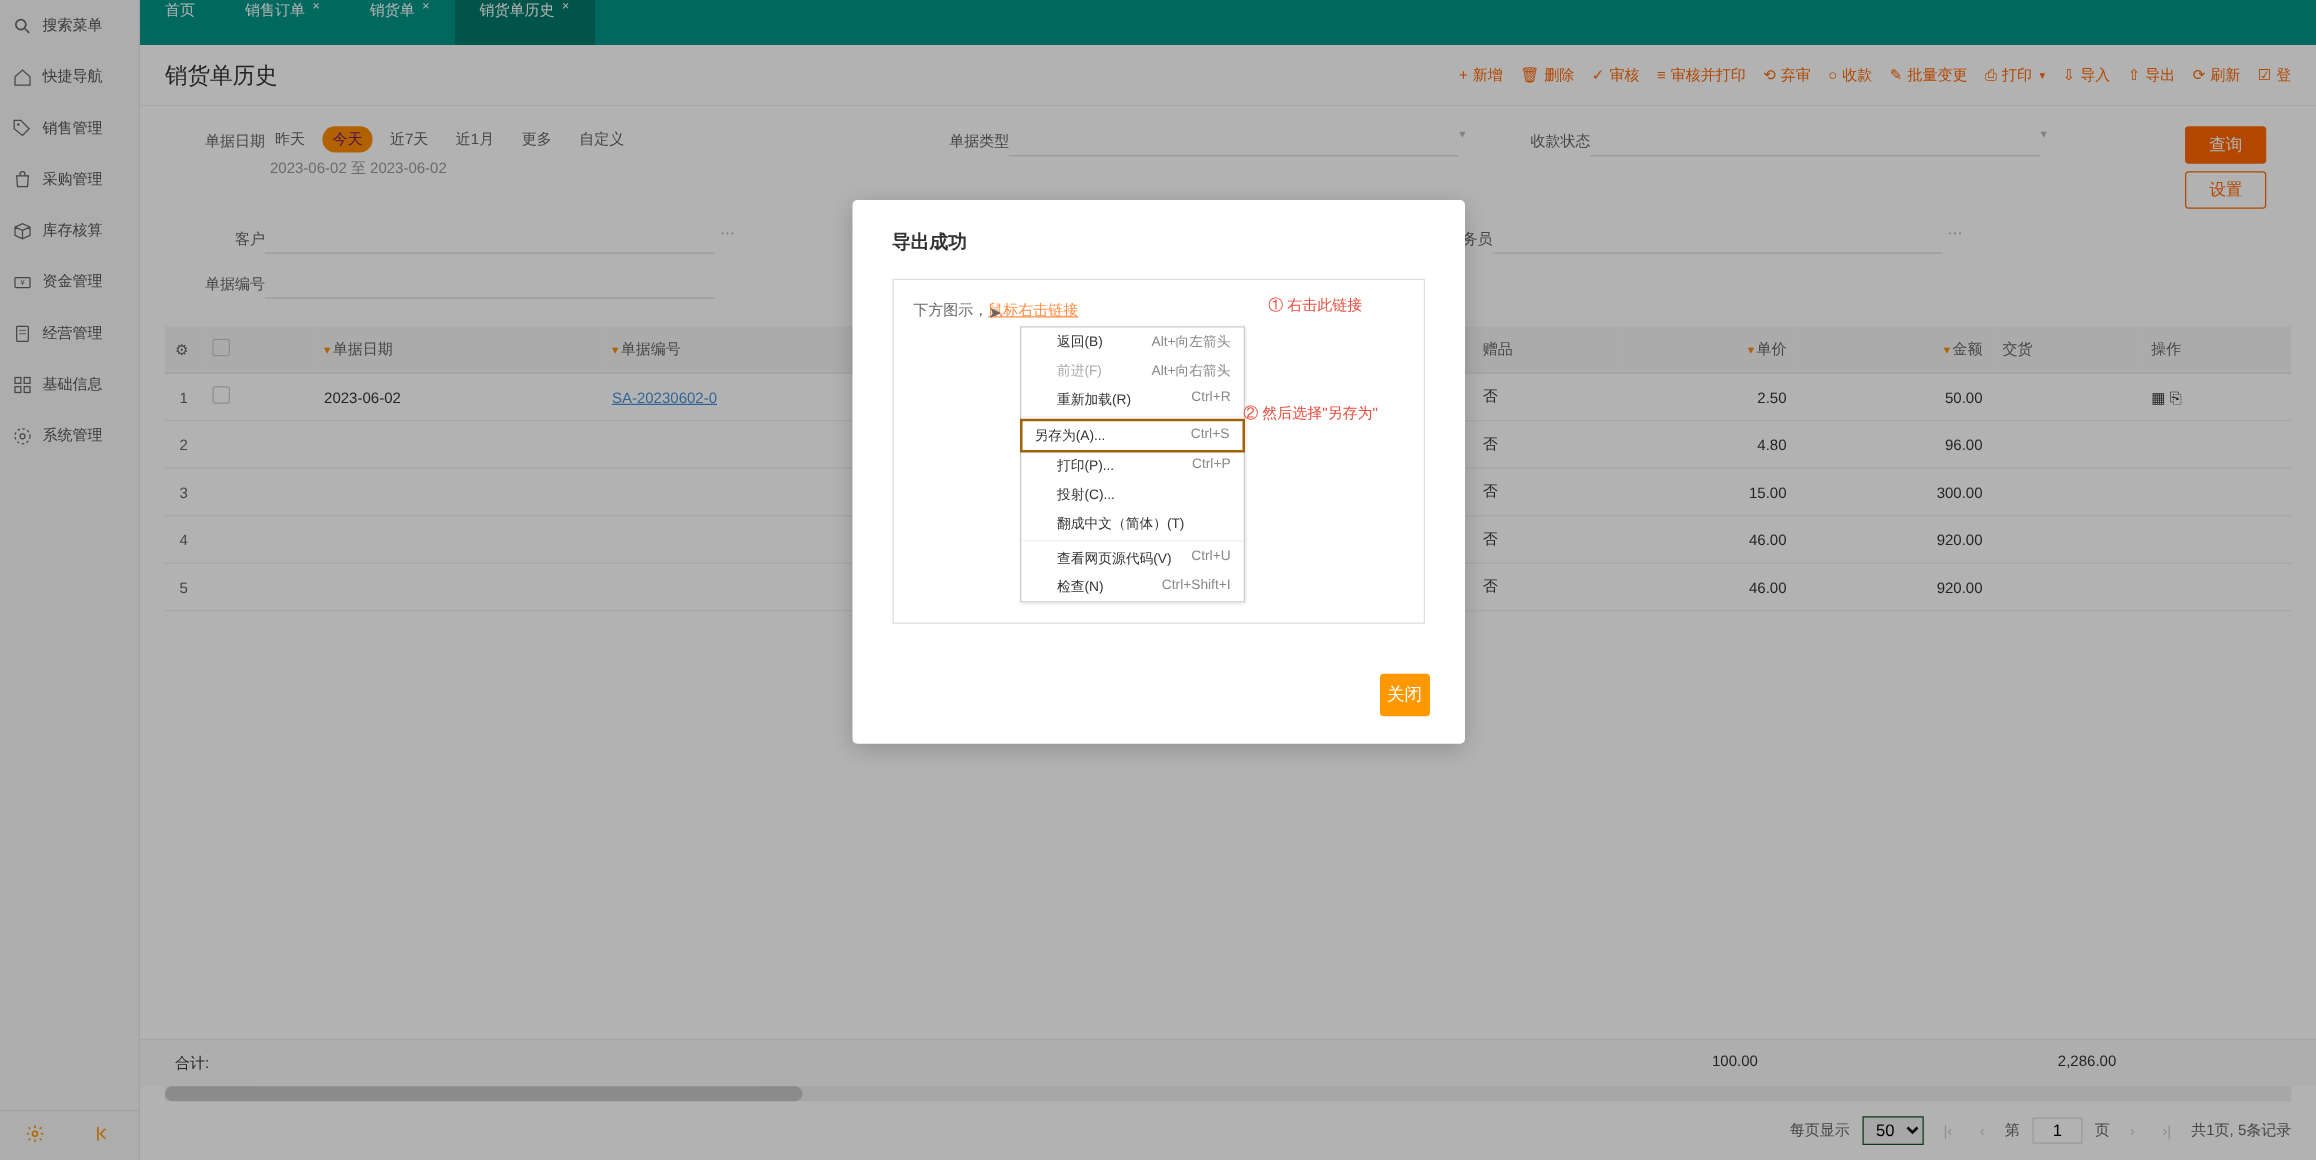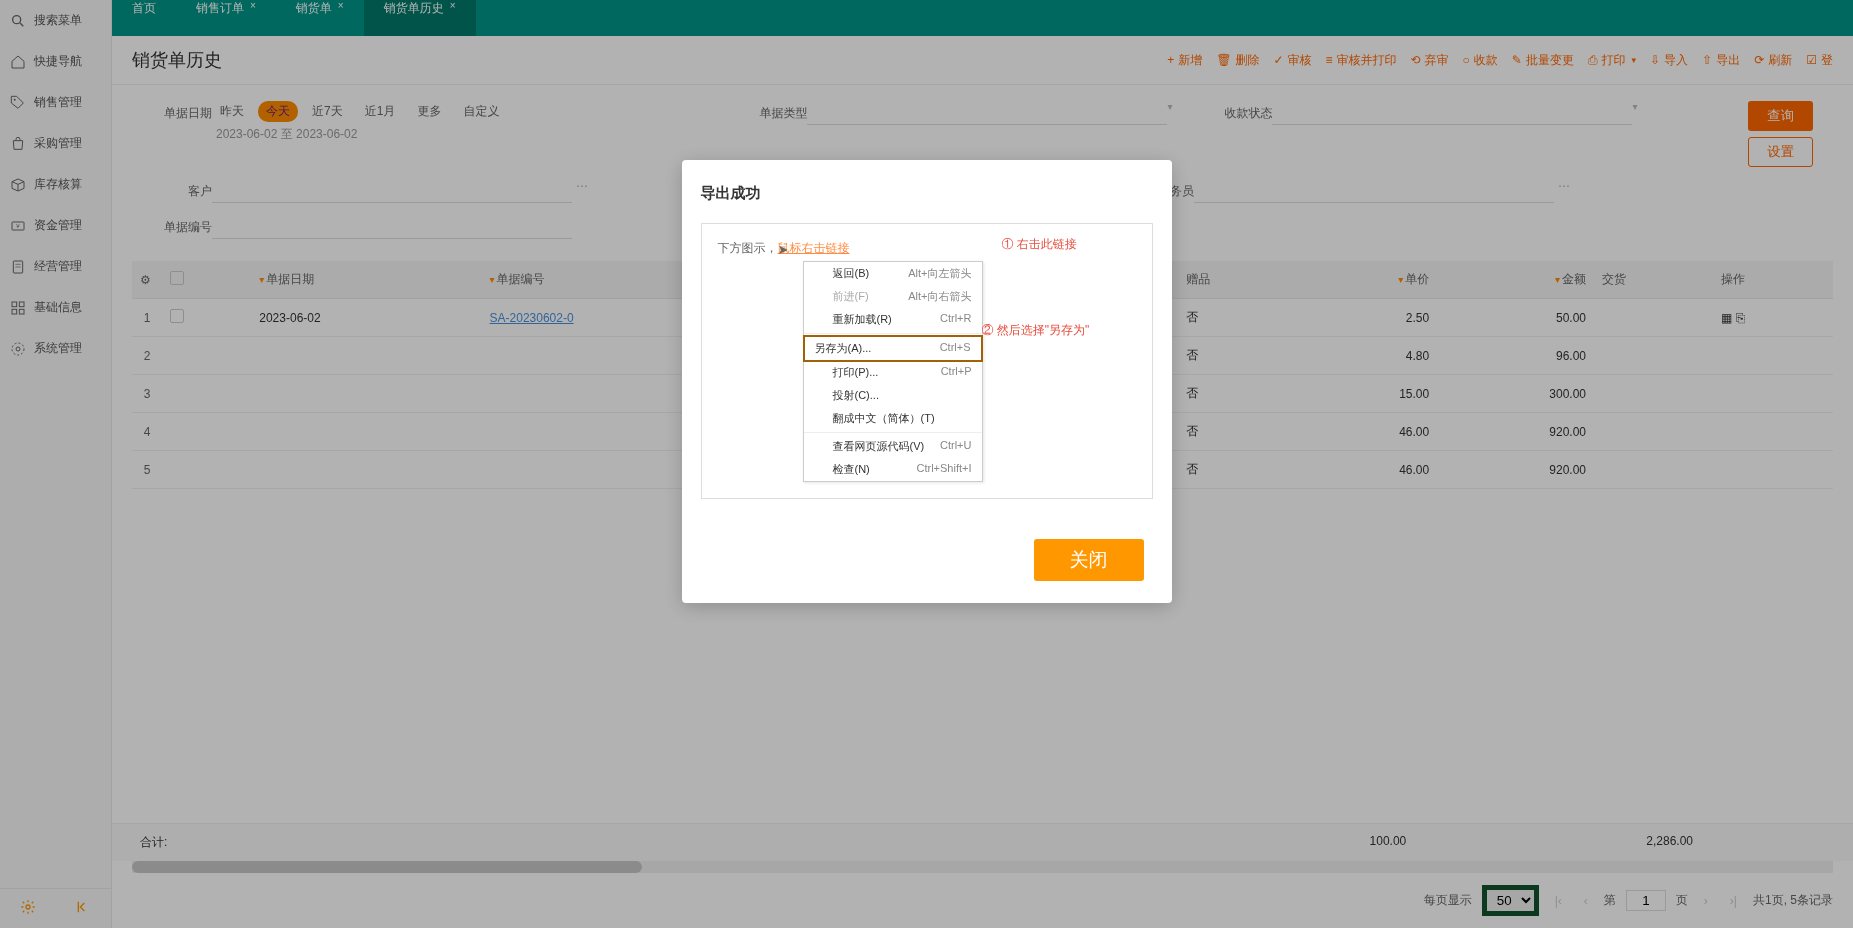--- a/index.html
+++ b/index.html
@@ -58,43 +58,43 @@
     
     .table-footer { display: flex; padding: 10px 20px; border-top: 1px solid #eee; background: #fafafa; }
     .total-label { width: 200px; padding-left: 8px; }
     .total-qty { margin-left: auto; margin-right: 240px; }
     .total-amt { margin-right: 140px; }
     .scrollbar-track { height: 12px; background: #f0f0f0; margin: 0 20px; position: relative; }
     .scrollbar-thumb { position: absolute; left: 0; width: 30%; height: 100%; background: #c8c8c8; border-radius: 6px; }
     .pagination { display: flex; justify-content: flex-end; align-items: center; gap: 10px; padding: 12px 20px; color: #666; }
     .page-btn { padding: 2px 6px; color: #ccc; cursor: pointer; }
     .page-input { width: 40px; border: 1px solid #ddd; padding: 2px 4px; text-align: center; }
-    .page-select { border: 5px solid #14532d; padding: 2px 6px; }
+    .page-select { border: 1px solid #14532d; padding: 2px 6px; }
     
     
     .overlay { position: fixed; inset: 0; background: rgba(0,0,0,0.3); display: flex; align-items: flex-start; justify-content: center; padding-top: 160px; }
     .modal { background: #fff; width: 490px; border-radius: 4px; box-shadow: 0 4px 20px rgba(0,0,0,0.2); }
-    .modal-body { padding: 24px 19px; }
+    .modal-body { padding: 24px 32px; }
     .modal-title { font-size: 15px; font-weight: bold; margin-bottom: 20px; }
     .modal-text { color: #666; line-height: 1.8; margin-bottom: 16px; }
     .modal-text .hl { color: #ff8c42; text-decoration: underline; }
     .diagram { border: 1px solid #ddd; padding: 16px; position: relative; }
     .diagram-head { color: #666; margin-bottom: 8px;}
     .diagram-head .hl { color: #ff8c42; text-decoration: underline; }
     .cursor-dot { position: absolute; left: 76px; top: 18px; font-size: 13px; }
     .ctx-menu { border: 1px solid #ccc; width: 180px; margin-left: 85px; margin-top: -4px; font-size: 11px; box-shadow: 1px 1px 3px rgba(0,0,0,0.1); }
     .ctx-item { display: flex; justify-content: space-between; padding: 4px 10px; color: #333; margin-left: 19px; }
     .ctx-item.disabled { color: #aaa; }
     .ctx-item.highlight { border: 2px solid #a16207; margin: -1px; }
     .ctx-sep { border-top: 1px solid #eee; margin: 2px 0; }
     .ctx-key { color: #888; }
     .anno1 { position: absolute; color: #e74c3c; top: 12px; left: 300px; font-size: 12px; }
     .anno2 { position: absolute; color: #e74c3c; top: 98px; left: 280px; font-size: 12px; }
     .modal-footer { display: flex; justify-content: flex-end; padding: 16px 28px 22px; }
-    .modal-close { background: #ff9800; color: #fff; border: none; padding: 8px 36px; border-radius: 3px; cursor: pointer; font-size: 19px; }
+    .modal-close { background: #ff9800; color: #fff; border: none; padding: 8px 6px; border-radius: 3px; cursor: pointer; font-size: 14px; }
     
     .icon-svg { fill: currentColor; }
     .carat { font-size: 9px; margin-left: 2px; color: #ff6600; }
     .dropdown-carat { font-size: 10px; color: #bbb; margin-left: auto; }
   </style>
 </head>
 <body>
 
 <div class="app">
 

